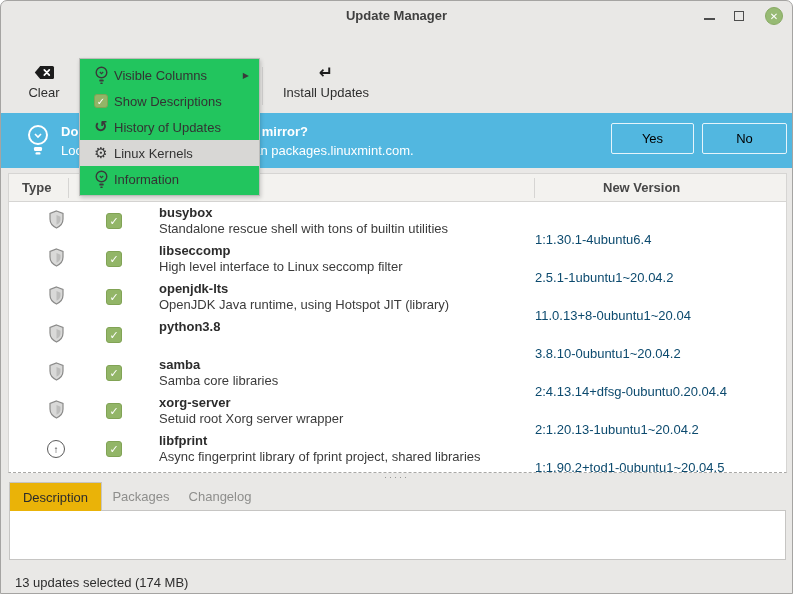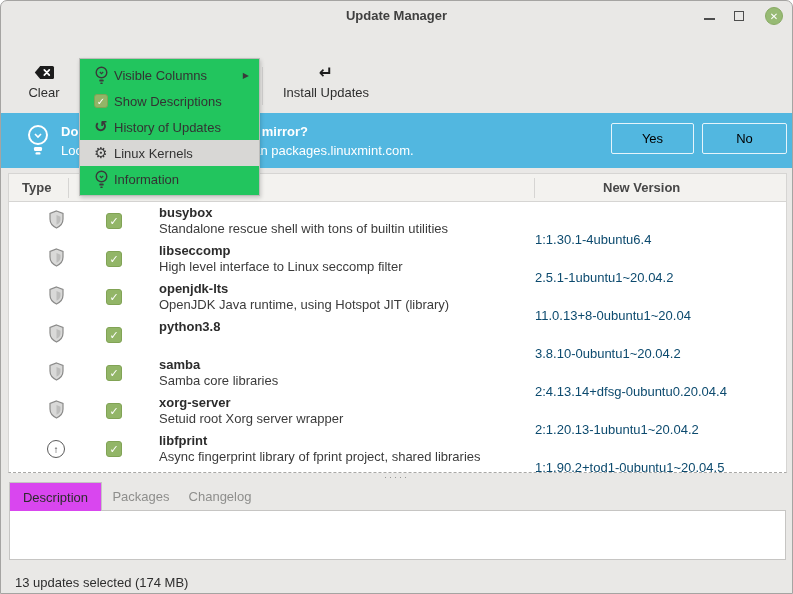--- a/index.html
+++ b/index.html
@@ -73,21 +73,21 @@
   .cell-version { position:absolute; left:526px; top:0; height:38px; line-height:38px; color:#0c4a6e;margin-top:19px; }
 
   
   .splitter { position:absolute; top:471px; left:0; right:0; height:9px; display:flex;
               align-items:center; justify-content:center; }
   .splitter-dots { color:#8a8a88; font-size:9px; letter-spacing:2px; line-height:6px; }
 
   
   .tabbar { position:absolute; top:481px; left:0; right:0; height:29px; }
   .tab { position:absolute; top:0; height:29px; display:flex; align-items:center; justify-content:center; }
-  .tab-active { left:8px; width:93px; background:#d946ef; border:1px solid #c6c5c3; border-bottom:none;
+  .tab-active { left:8px; width:93px; background:#eab308; border:1px solid #c6c5c3; border-bottom:none;
                 color:#2c2c2c; z-index:2; }
   .tab-plain { color:#8e8e8c; }
   .tab-packages { left:104px; width:72px; } .tab-changelog { left:178px; width:82px; }
   .content-box { position:absolute; top:509px; left:8px; width:777px; height:50px;
                  background:#fff; border:1px solid #c6c5c3; }
 
   
   .statusbar { position:absolute; left:14px; top:572px; height:20px; line-height:20px; color:#2e2e2e; }
 
   

